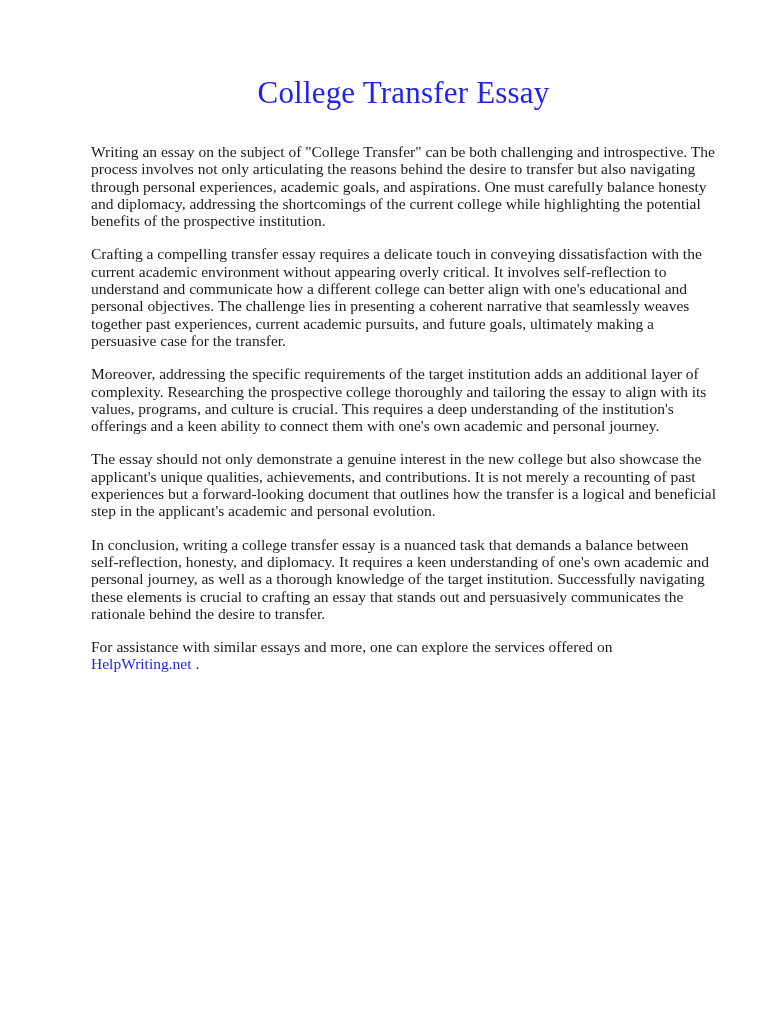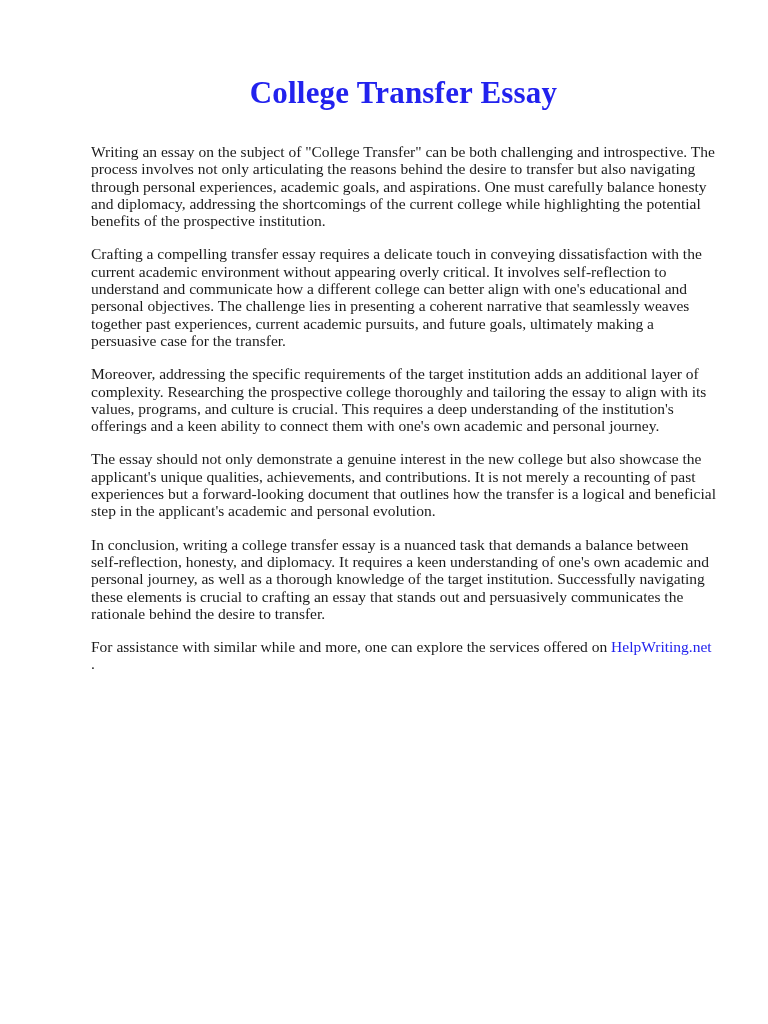--- a/index.html
+++ b/index.html
@@ -17,21 +17,21 @@
     font-family: "Liberation Serif", "DejaVu Serif", serif;
   }
   .content {
     padding-left: 91px;
     padding-right: 52px; 
   }
   .doc-title {
     margin: 75px 0 0 0;
     font-size: 31px;
     line-height: 36px;
-    font-weight: bold;
+    font-weight: normal;
     text-align: center;
     color: #2222ee;
     letter-spacing: 0.2px;
   }
   .body-para {
     margin: 16px 0 0 0;
     font-size: 15.5px;
     line-height: 17.3px;
     color: #1b1b1b;
     text-align: left;
@@ -57,16 +57,16 @@
     <p class="body-para first">Writing an essay on the subject of "College Transfer" can be both challenging and introspective. The process involves not only articulating the reasons behind the desire to transfer but also navigating through personal experiences, academic goals, and aspirations. One must carefully balance honesty and diplomacy, addressing the shortcomings of the current college while highlighting the potential benefits of the prospective institution.</p>
 
     <p class="body-para">Crafting a compelling transfer essay requires a delicate touch in conveying dissatisfaction with the current academic environment without appearing overly critical. It involves self-reflection to understand and communicate how a different college can better align with one's educational and personal objectives. The challenge lies in presenting a coherent narrative that seamlessly weaves together past experiences, current academic pursuits, and future goals, ultimately making a persuasive case for the transfer.</p>
 
     <p class="body-para">Moreover, addressing the specific requirements of the target institution adds an additional layer of complexity. Researching the prospective college thoroughly and tailoring the essay to align with its values, programs, and culture is crucial. This requires a deep understanding of the institution's offerings and a keen ability to connect them with one's own academic and personal journey.</p>
 
     <p class="body-para">The essay should not only demonstrate a genuine interest in the new college but also showcase the applicant's unique qualities, achievements, and contributions. It is not merely a recounting of past experiences but a forward-looking document that outlines how the transfer is a logical and beneficial step in the applicant's academic and personal evolution.</p>
 
     <p class="body-para">In conclusion, writing a college transfer essay is a nuanced task that demands a balance between self-reflection, honesty, and diplomacy. It requires a keen understanding of one's own academic and personal journey, as well as a thorough knowledge of the target institution. Successfully navigating these elements is crucial to crafting an essay that stands out and persuasively communicates the rationale behind the desire to transfer.</p>
 
-    <p class="body-para"><span>For assistance with similar while and more, one can explore the services offered on </span><a class="site-link" href="#">HelpWriting.net</a><span> .</span></p>
+    <p class="body-para"><span>For assistance with similar essays and more, one can explore the services offered on </span><a class="site-link" href="#">HelpWriting.net</a><span> .</span></p>
 
   </div>
 </div>
 
 </body></html>

